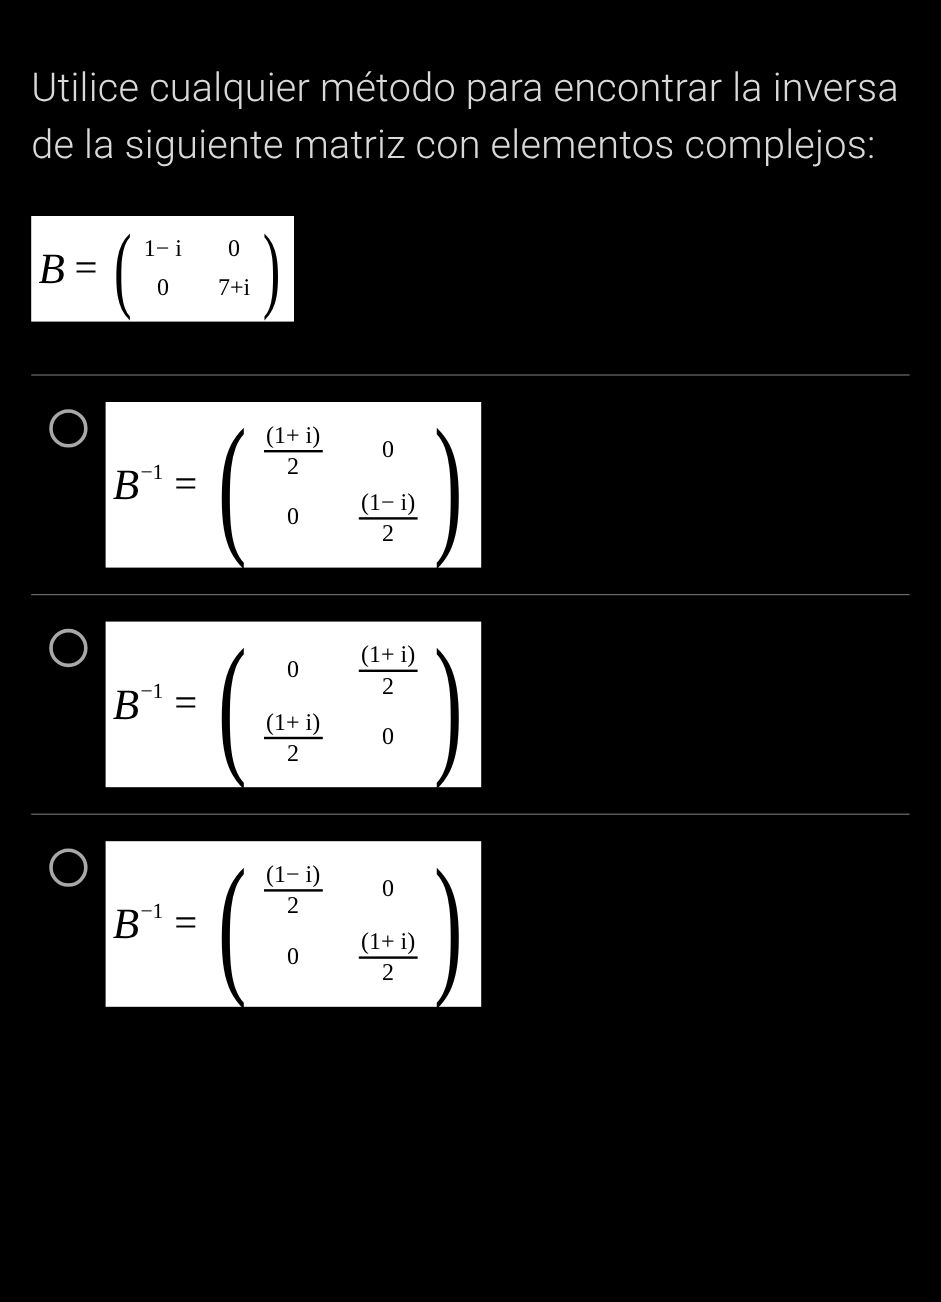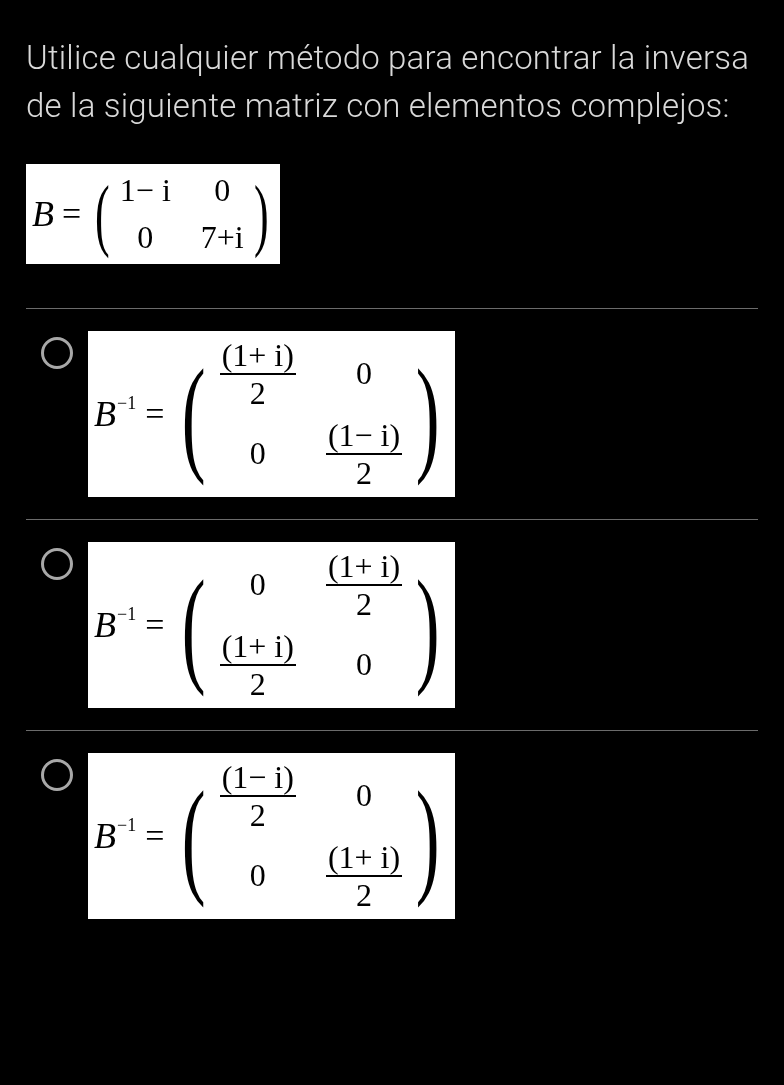--- a/index.html
+++ b/index.html
@@ -7,20 +7,21 @@
     padding: 0;
     background: #000000;
     width: 784px;
     height: 1085px;
     font-family: -apple-system, "Segoe UI", Roboto, sans-serif;
     color: #d9d9d9;
     overflow: hidden;
   }
   .page {
     padding: 34px 26px 0 26px;
+    margin-top: 16px;
   }
   .question {
     font-size: 33px;
     font-weight: 300;
     line-height: 1.45;
     letter-spacing: 0.2px;
     margin-bottom: 34px;
   }
   .matrix-box {
     background: #ffffff;
@@ -63,21 +64,21 @@
   .paren.big {
     font-size: 130px;
   }
   .mgrid {
     display: grid;
     grid-template-columns: auto auto;
     column-gap: 30px;
     row-gap: 10px;
     align-items: center;
     justify-items: center;
-    font-size: 32px;
+    font-size: 20px;
     padding: 4px 4px;
   }
   .frac {
     display: inline-flex;
     flex-direction: column;
     align-items: center;
     line-height: 1;
     text-align: center;
   }
   .frac .num {

